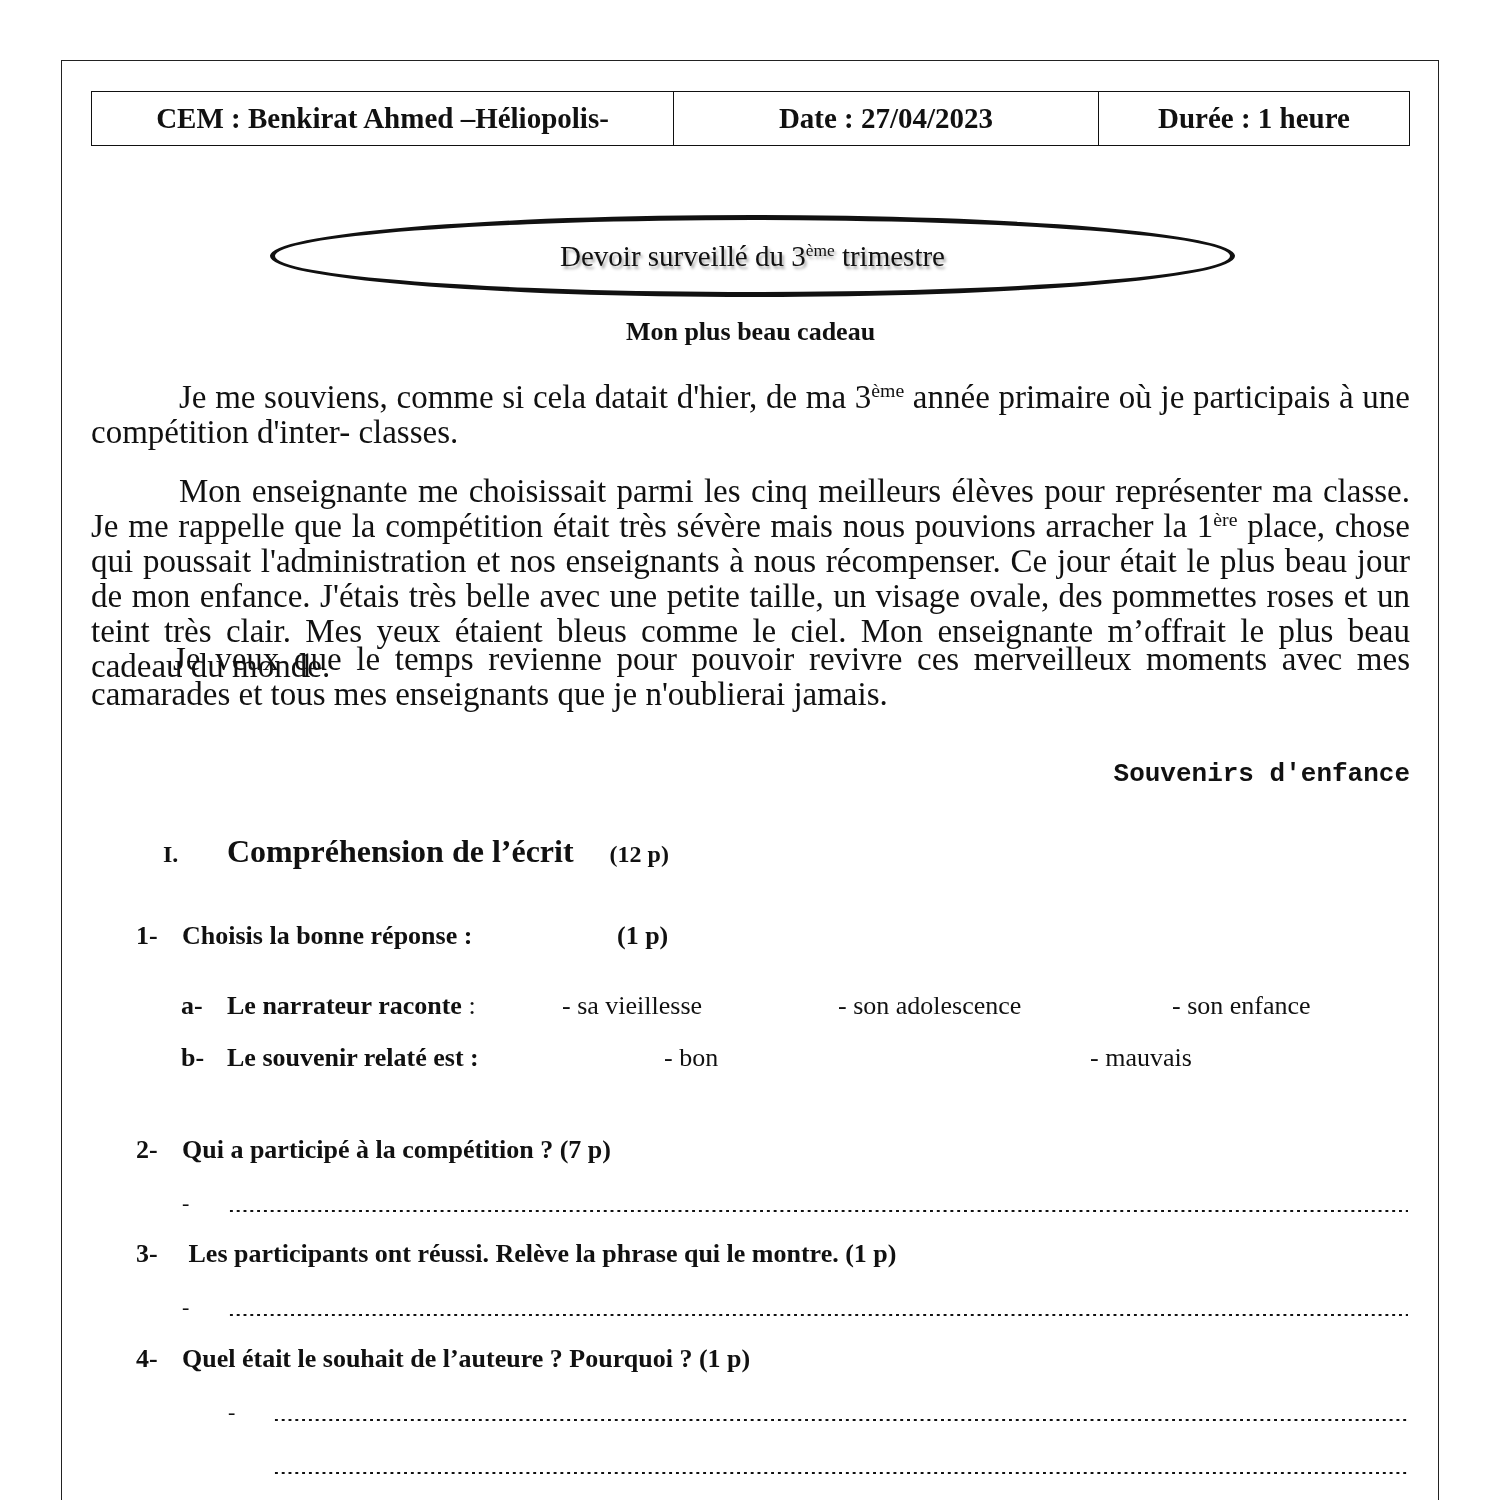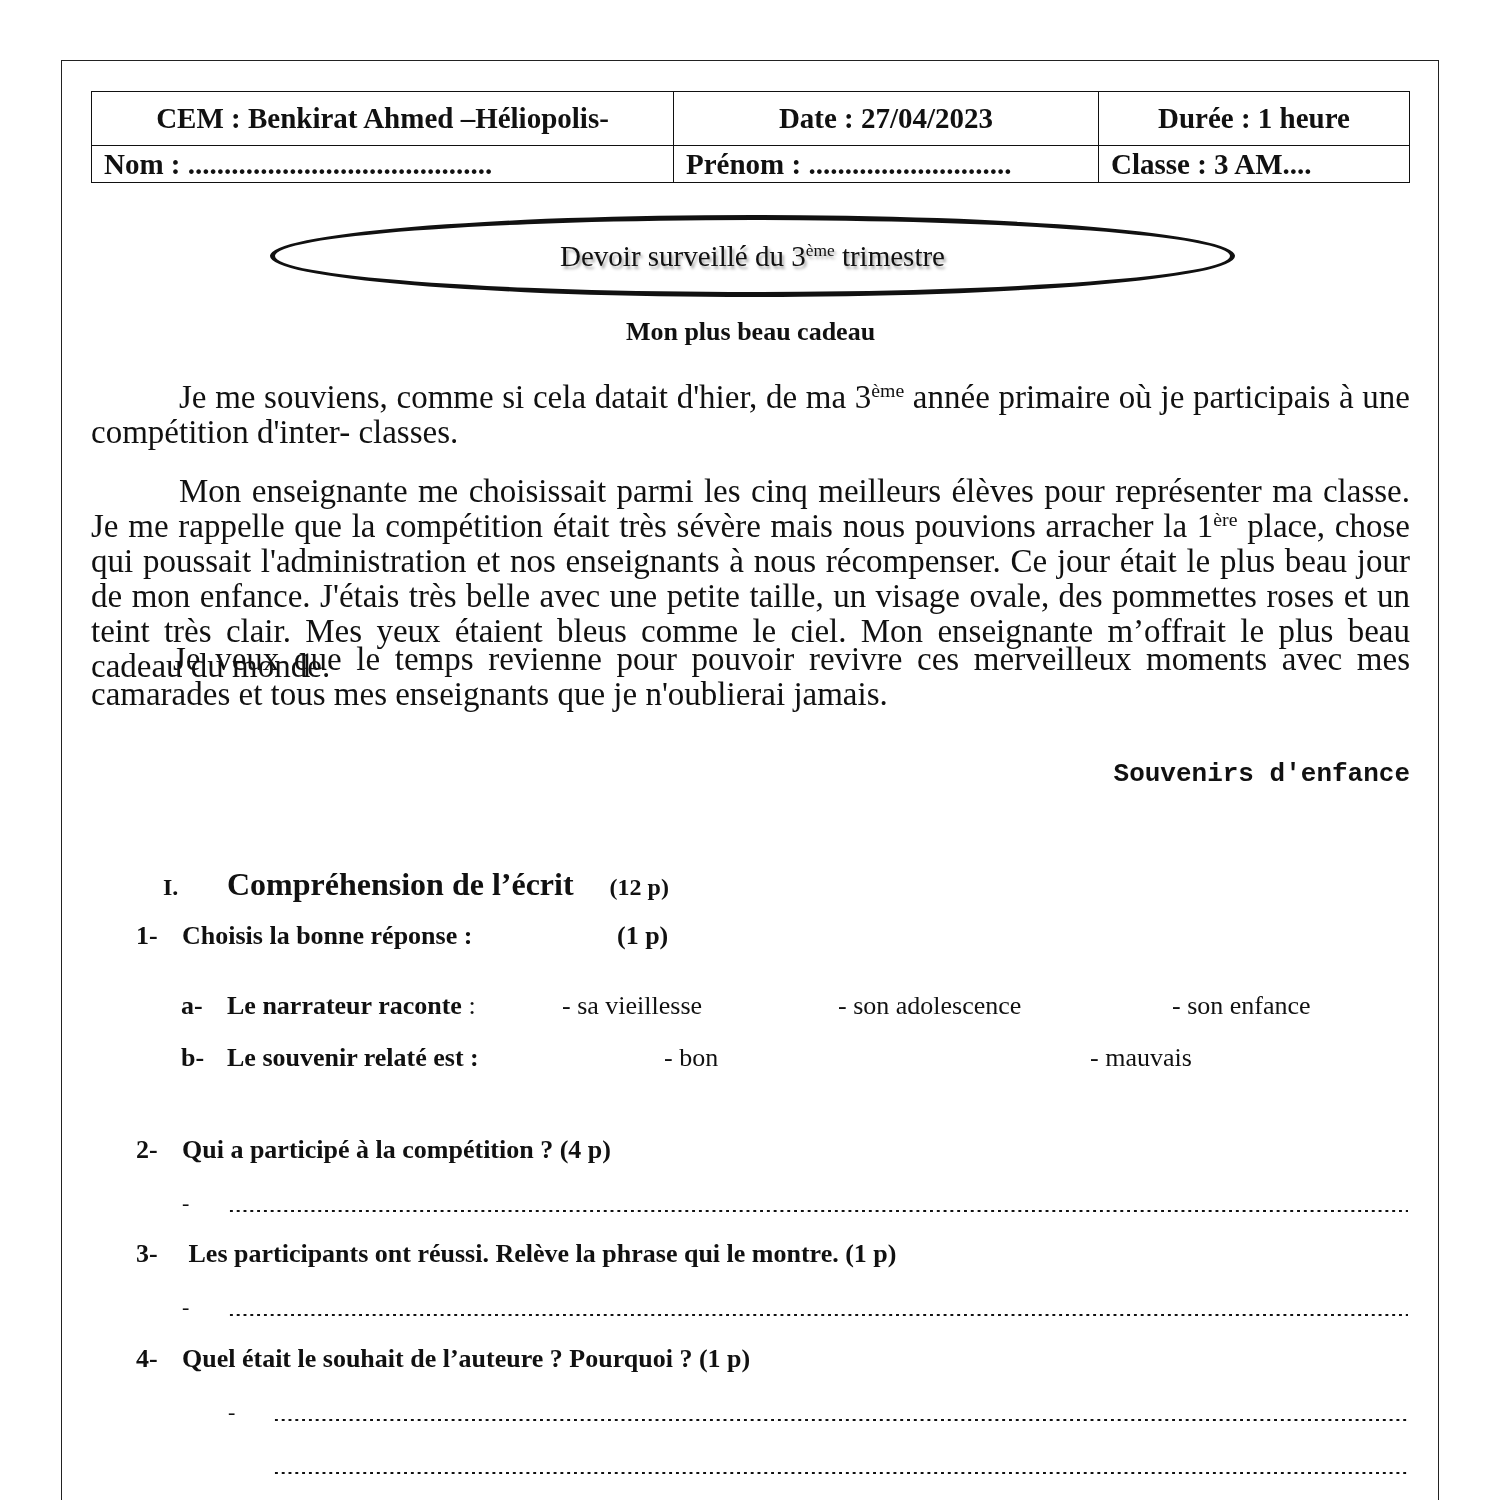--- a/index.html
+++ b/index.html
@@ -25,21 +25,21 @@
 
   .text-title { position: absolute; left: 91px; top: 317px; width: 1319px; text-align: center;
                 font-size: 26px; font-weight: bold; }
 
   .para { position: absolute; left: 91px; width: 1319px; font-size: 33px; line-height: 35px;
           text-align: justify; }
   .para .indent { display: inline-block; width: 88px; }
 
   .signature { position: absolute; right: 90px; top: 759px; font-size: 26px; font-weight: bold; font-family: Liberation Mono, monospace; }
 
-  .section-heading { position: absolute; left: 163px; top: 833px; font-weight: bold; margin-top: 33px; }
+  .section-heading { position: absolute; left: 163px; top: 833px; font-weight: bold; }
   .section-num { font-size: 24px; display: inline-block; width: 64px; }
   .section-label { font-size: 32px; }
   .section-points { font-size: 24px; margin-left: 36px; }
 
   .q { position: absolute; font-weight: bold; font-size: 26px; }
   .q .num { display: inline-block; width: 46px; }
   .sub { position: absolute; font-size: 26px; }
   .sub b { font-weight: bold; }
   .opt { position: absolute; font-size: 26px; }
 
@@ -52,25 +52,20 @@
 <body>
 
 <div class="page-frame"></div>
 
 <table class="header-table">
   <tbody>
       <tr class="r1">
     <td class="c1">CEM : Benkirat Ahmed –Héliopolis-</td>
     <td class="c2">Date :   27/04/2023</td>
     <td class="c3">Durée : 1 heure</td>
-  </tr>
-  <tr class="r2">
-    <td class="c1">Nom : ..........................................</td>
-    <td class="c2">Prénom : ............................</td>
-    <td class="c3">Classe :  3 AM....</td>
   </tr>
 </tbody>
   </table>
 
 <div class="ellipse"></div>
 <div class="ellipse-title"><span>Devoir surveillé du 3</span><sup>ème</sup><span> trimestre</span></div>
 
 <div class="text-title">Mon plus beau cadeau</div>
 
 <div class="para" style="top:380px;"><span class="indent"></span><span>Je me souviens, comme si cela datait d'hier, de ma 3</span><sup>ème</sup><span> année primaire où je participais à une compétition d'inter- classes.</span></div>
@@ -97,21 +92,21 @@
 <div class="opt" style="left:838px; top:991px;">- son adolescence</div>
 <div class="opt" style="left:1172px; top:991px;">- son enfance</div>
 
 <div class="sub" style="left:181px; top:1043px;">
   <b style="display:inline-block;width:46px">b-</b><b>Le souvenir relaté est :</b>
 </div>
 <div class="opt" style="left:664px; top:1043px;">-  bon</div>
 <div class="opt" style="left:1090px; top:1043px;">- mauvais</div>
 
 <div class="q" style="left:136px; top:1135px;">
-  <span class="num">2-</span><span>Qui a participé à la compétition ? (4 p)</span>
+  <span class="num">2-</span><span>Qui a participé à la compétition ? (7 p)</span>
 </div>
 <div class="dash" style="left:182px; top:1190px;">-</div>
 <div class="dots" style="left:228px; top:1209px; width:1180px;"></div>
 
 <div class="q" style="left:136px; top:1239px;">
   <span class="num">3-</span><span> Les participants ont réussi. Relève la phrase qui le montre. (1 p)</span>
 </div>
 <div class="dash" style="left:182px; top:1294px;">-</div>
 <div class="dots" style="left:228px; top:1313px; width:1180px;"></div>
 

